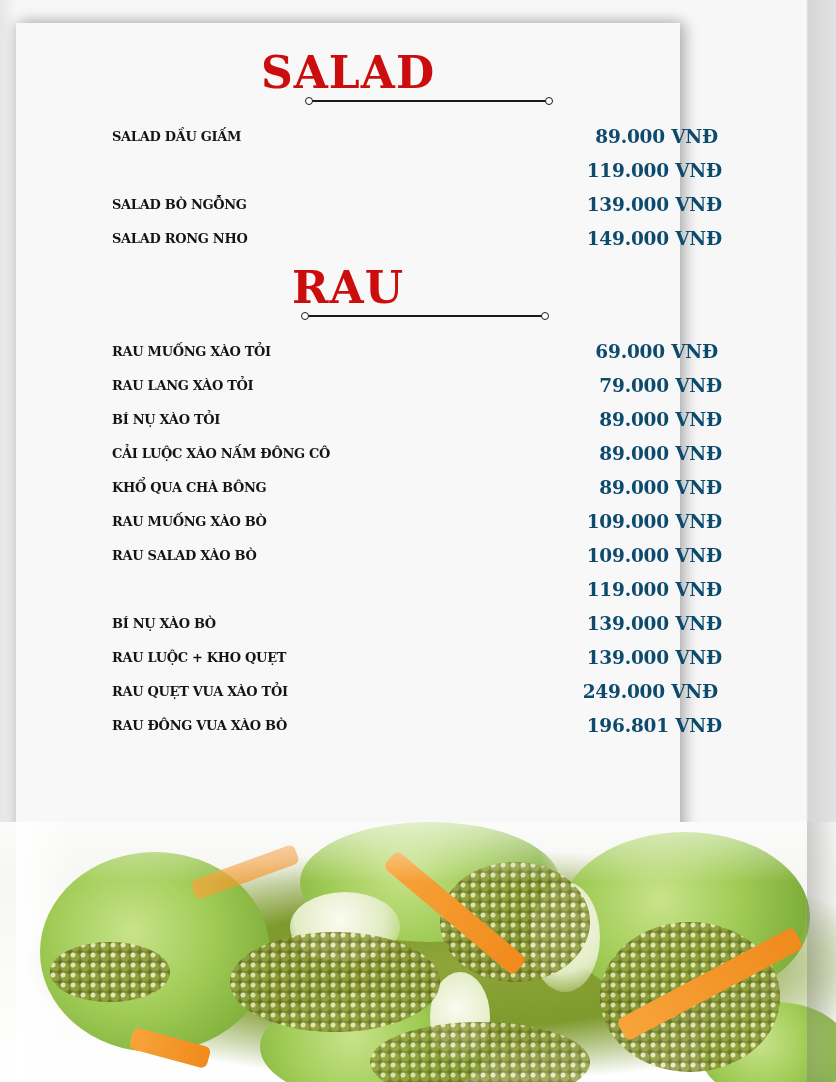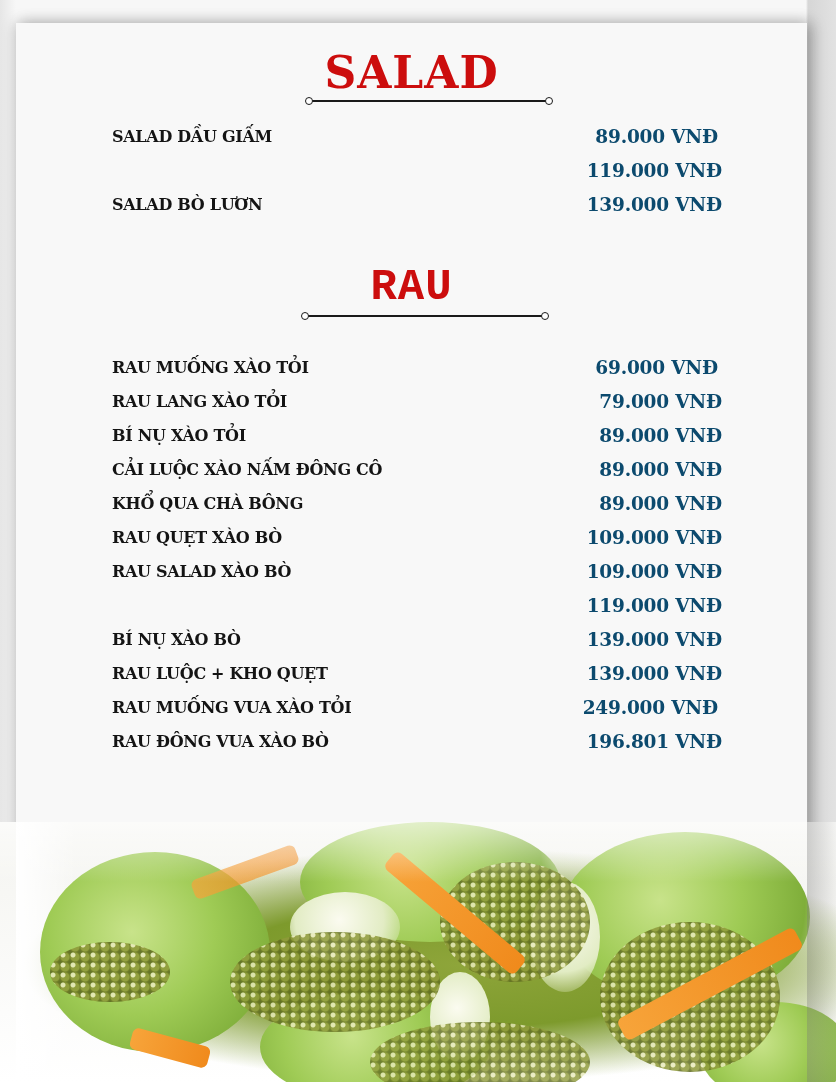--- a/index.html
+++ b/index.html
@@ -8,60 +8,60 @@
       background: #f2f2f2;
     }
     body { position: relative; font-family: "DejaVu Serif", "Liberation Serif", serif; }
 
     .backdrop {
       position: absolute; left: 0; top: 0; width: 836px; height: 1082px;
       background: linear-gradient(90deg, #e6e6e6 0px, #f7f7f7 16px, #f7f7f7 806px, #d6d6d6 808px, #e2e2e2 836px);
     }
 
     .menu-card {
-      position: absolute; left: 16px; top: 23px; width: 791px; height: 1059px;
+      position: absolute; left: 16px; top: 23px; width: 664px; height: 1059px;
       background: #f8f8f8;
       box-shadow: 0 0 14px rgba(0,0,0,0.22), 6px 0 14px rgba(0,0,0,0.18);
       overflow: visible;
     }
 
     .section-title {
       position: absolute; left: 0; width: 100%;
       text-align: center;
       color: #cc0d0d;
       font-family: "DejaVu Serif", "Liberation Serif", serif;
       font-weight: bold;
       letter-spacing: 1px;
     }
     .title-salad { top: 24px; font-size: 44px; }
-    .title-rau { top: 239px; font-size: 44px; font-family: Liberation Mono, monospace; }
+    .title-rau { top: 239px; font-size: 44px; }
 
     .divider {
       position: absolute; height: 2px; background: #1a1a1a;
     }
     .divider::before, .divider::after {
       content: ""; position: absolute; top: -3px;
       width: 6px; height: 6px; border: 1.5px solid #1a1a1a; border-radius: 50%;
       background: #fff;
     }
     .divider::before { left: -4px; }
     .divider::after { right: -4px; }
     .divider-salad { left: 293px; width: 240px; top: 77px; }
     .divider-rau { left: 289px; width: 240px; top: 292px; }
 
     .items { position: absolute; left: 96px; width: 620px; }
     .items-salad { top: 100px; }
-    .items-rau { top: 331px; }
+    .items-rau { top: 315px; }
 
     .item {
       position: relative; height: 34px; line-height: 28px;
     }
     .item-name {
       position: absolute; left: 0; top: 0;
-      color: #141414; font-weight: bold; font-size: 16px;
+      color: #141414; font-weight: bold; font-size: 13px;
       font-family: "DejaVu Serif", "Liberation Serif", serif;
       letter-spacing: -0.3px;
     }
     .item-price {
       position: absolute; right: 10px; top: 0;
       color: #0c4a6e; font-weight: bold; font-size: 18.5px;
       font-family: "DejaVu Serif", "Liberation Serif", serif;
       letter-spacing: -0.2px;
       white-space: nowrap;
     }
@@ -109,24 +109,26 @@
 
   <div class="items items-salad">
     <div class="item">
       <span class="item-name">SALAD DẦU GIẤM</span>
       <span class="item-price" style="right:14px">89.000 VNĐ</span>
     </div>
     <div class="item">
       <span class="item-price">119.000 VNĐ</span>
     </div>
     <div class="item">
-      <span class="item-name">SALAD BÒ LƯƠN</span>
+      <span class="item-name">SALAD BÒ NGỖNG</span>
       <span class="item-price">139.000 VNĐ</span>
     </div>
     <div class="item">
+      <span class="item-name">SALAD RONG NHO</span>
+      <span class="item-price">149.000 VNĐ</span>
     </div>
   </div>
 
   <h1 class="section-title title-rau">RAU</h1>
   <div class="divider divider-rau"></div>
 
   <div class="items items-rau">
     <div class="item">
       <span class="item-name">RAU MUỐNG XÀO TỎI</span>
       <span class="item-price" style="right:14px">69.000 VNĐ</span>
@@ -141,40 +143,40 @@
     </div>
     <div class="item">
       <span class="item-name">CẢI LUỘC XÀO NẤM ĐÔNG CÔ</span>
       <span class="item-price">89.000 VNĐ</span>
     </div>
     <div class="item">
       <span class="item-name">KHỔ QUA CHÀ BÔNG</span>
       <span class="item-price">89.000 VNĐ</span>
     </div>
     <div class="item">
-      <span class="item-name">RAU QUẸT XÀO BÒ</span>
+      <span class="item-name">RAU MUỐNG XÀO BÒ</span>
       <span class="item-price">109.000 VNĐ</span>
     </div>
     <div class="item">
       <span class="item-name">RAU SALAD XÀO BÒ</span>
       <span class="item-price">109.000 VNĐ</span>
     </div>
     <div class="item">
       <span class="item-price">119.000 VNĐ</span>
     </div>
     <div class="item">
       <span class="item-name">BÍ NỤ XÀO BÒ</span>
       <span class="item-price">139.000 VNĐ</span>
     </div>
     <div class="item">
       <span class="item-name">RAU LUỘC + KHO QUẸT</span>
       <span class="item-price">139.000 VNĐ</span>
     </div>
     <div class="item">
-      <span class="item-name">RAU MUỐNG VUA XÀO TỎI</span>
+      <span class="item-name">RAU QUẸT VUA XÀO TỎI</span>
       <span class="item-price" style="right:14px">249.000 VNĐ</span>
     </div>
     <div class="item">
       <span class="item-name">RAU ĐÔNG VUA XÀO BÒ</span>
       <span class="item-price">196.801 VNĐ</span>
     </div>
   </div>
 </div>
 
 <div class="food-photo">

